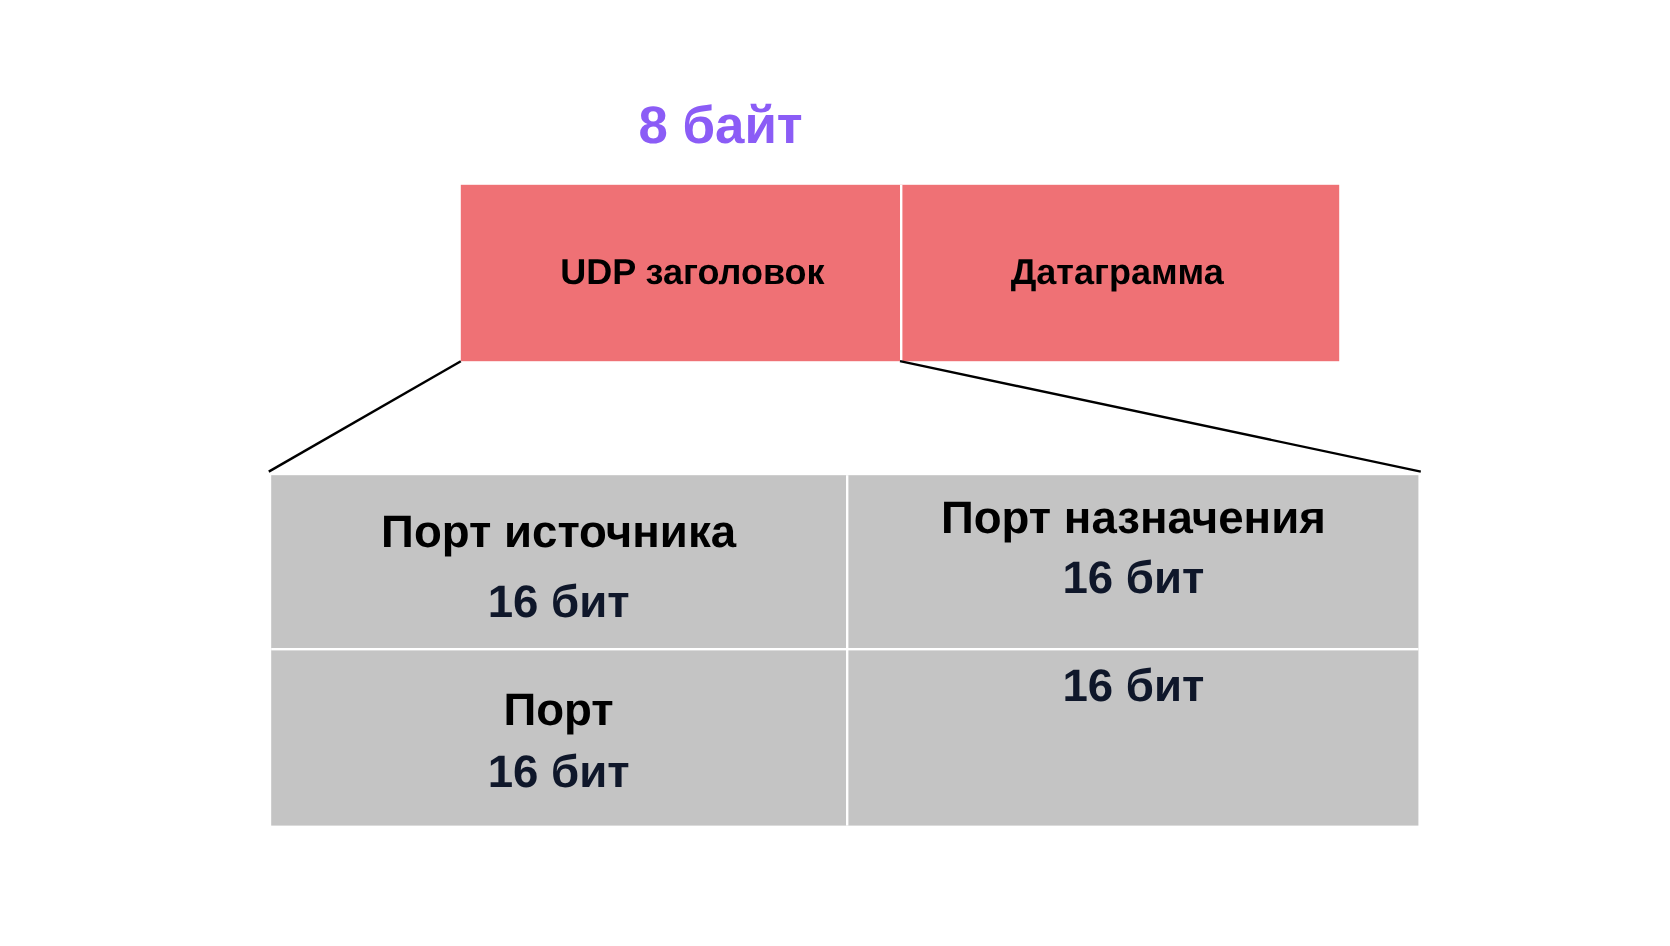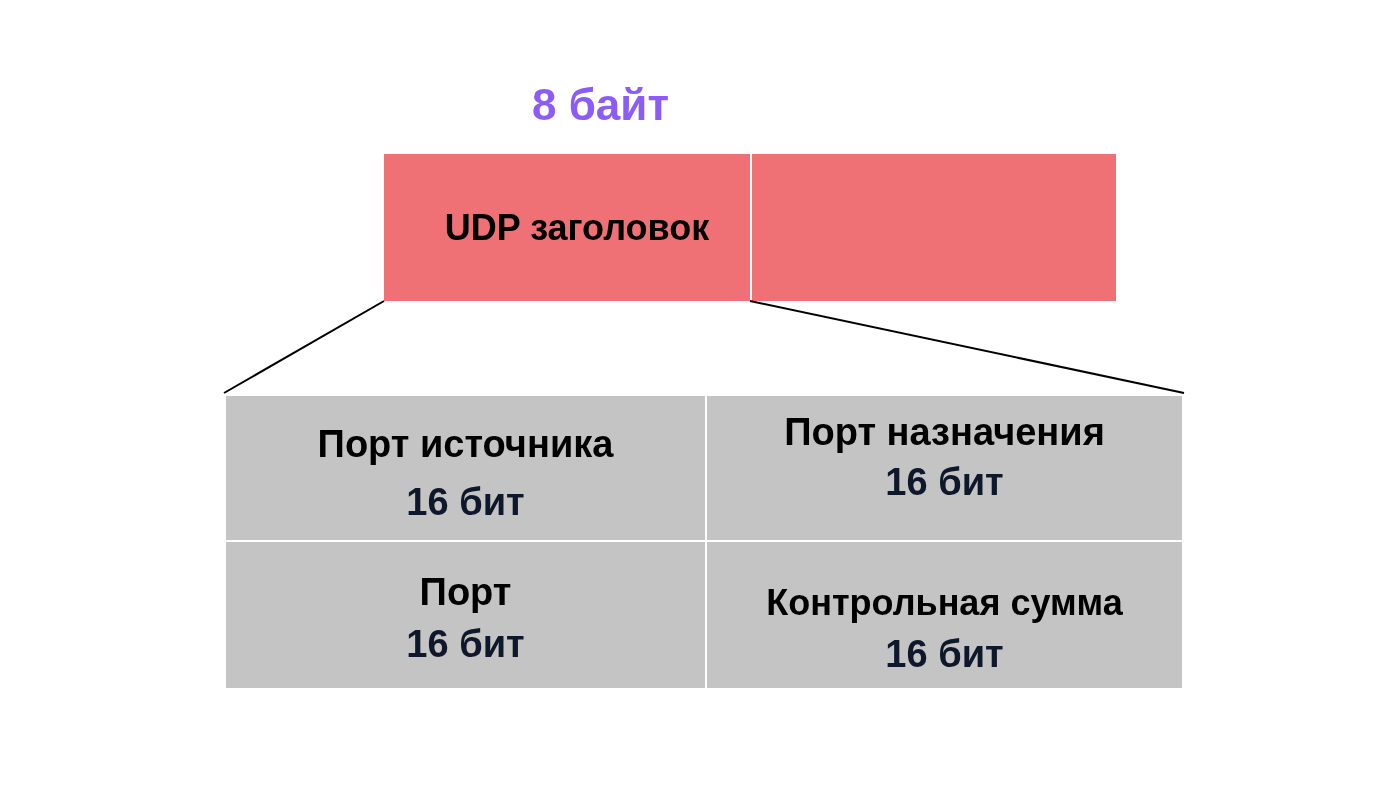--- a/index.html
+++ b/index.html
@@ -2,21 +2,21 @@
 <html><head>
   <meta charset="utf-8">
   <style>
     html, body { margin: 0; padding: 0; background: #ffffff; }
     body { width: 1392px; height: 788px; position: relative; overflow: hidden;
       font-family: "Liberation Sans", "DejaVu Sans", sans-serif; }
     .abs { position: absolute; }
     .size-label { left: 496px; top: 80px; font-size: 44px; font-weight: bold; color: #8b5cf6; white-space: nowrap; margin-left: 36px; }
     .packet { left: 384px; top: 154px; width: 732px; height: 147px; background: #ef7175; }
     .pk-cell { position: absolute; top: 0; height: 147px; display: flex; align-items: center; justify-content: center;
-      font-size: 36px; font-weight: bold; color: #000; white-space: nowrap; }
+      font-size: 30px; font-weight: bold; color: #000; white-space: nowrap; }
     .pk-header { left: 0; width: 366px; }
     .pk-header span { margin-left: 20px; }
     .pk-divider { position: absolute; left: 366px; top: 0; width: 2px; height: 147px; background: #ffffff; }
     .pk-data { left: 368px; width: 364px; }
     .pk-data span { margin-left: -6px; }
     svg.lines { position: absolute; left: 0; top: 0; }
     .table { left: 226px; top: 396px; width: 956px; height: 292px; background: #c4c4c4; }
     .vdiv { position: absolute; left: 479px; top: 0; width: 2px; height: 292px; background: #ffffff; }
     .hdiv { position: absolute; left: 0; top: 144px; width: 956px; height: 2px; background: #ffffff; }
     .cell { position: absolute; text-align: center; }
@@ -38,20 +38,23 @@
 </head>
 <body>
 
 <div class="abs size-label">8 байт</div>
 
 <div class="abs packet">
   <div class="pk-cell pk-header">
     <span>UDP заголовок</span>
   </div>
   <div class="pk-divider"></div>
+  <div class="pk-cell pk-data">
+    <span>Датаграмма</span>
+  </div>
 </div>
 
 <svg class="lines" width="1392" height="788">
   <line x1="384" y1="301" x2="224" y2="393" stroke="#000" stroke-width="2"></line>
   <line x1="750" y1="301" x2="1184" y2="393" stroke="#000" stroke-width="2"></line>
 </svg>
 
 <div class="abs table">
   <div class="vdiv"></div>
   <div class="hdiv"></div>
@@ -62,16 +65,15 @@
   </div>
   <div class="cell c2">
     <span class="title">Порт назначения</span>
     <span class="bits">16 бит</span>
   </div>
   <div class="cell c3">
     <span class="title">Порт</span>
     <span class="bits">16 бит</span>
   </div>
   <div class="cell c4">
-    <span class="title">Контрольная сумма</span>
     <span class="bits">16 бит</span>
   </div>
 </div>
 
 </body></html>

